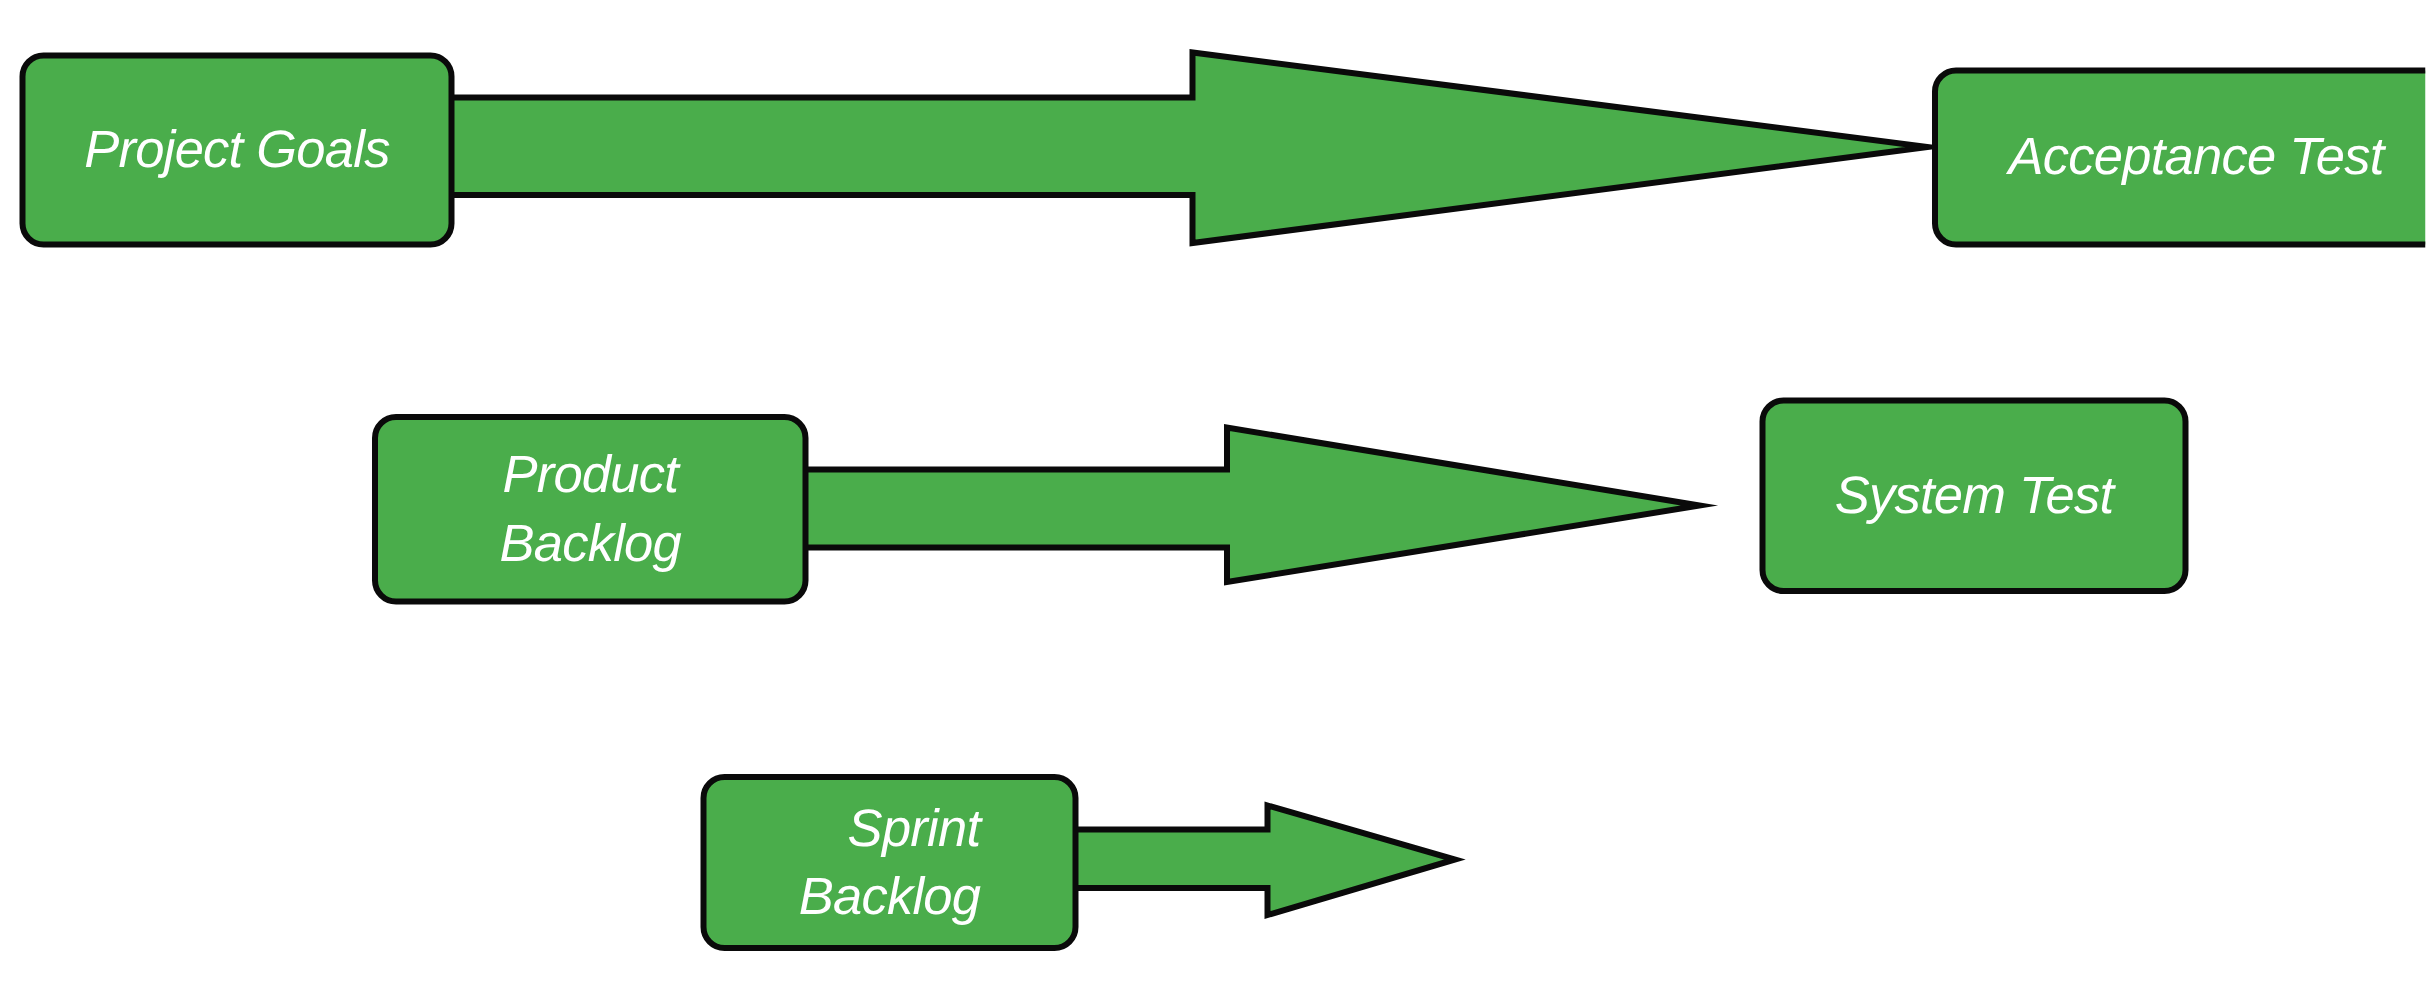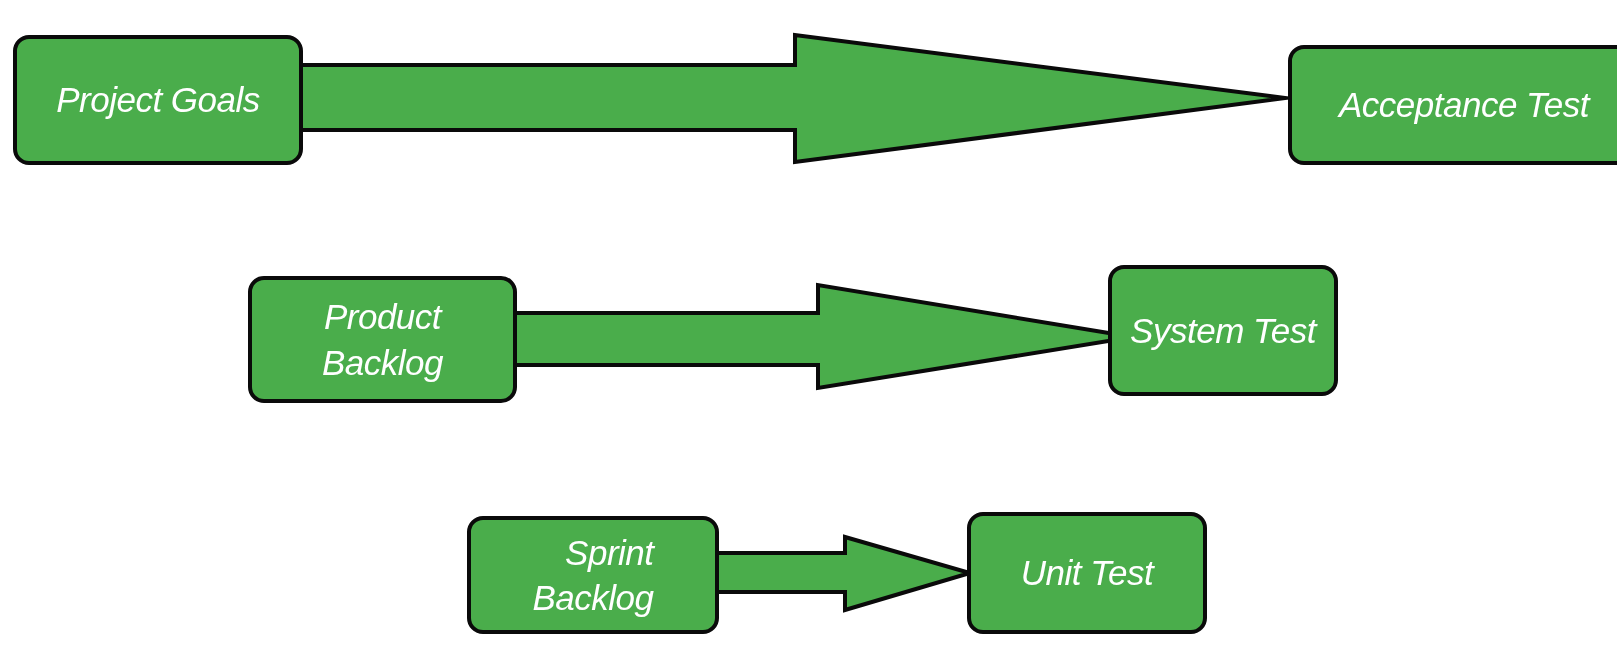--- a/index.html
+++ b/index.html
@@ -60,31 +60,28 @@
   </svg>
 
   <div class="node" style="left:13px; top:35px; width:290px; height:130px;">
     <span class="node-label">Project Goals</span>
   </div>
 
   <div class="node" style="left:1288px; top:45px; width:352px; height:120px;">
     <span class="node-label">Acceptance Test</span>
   </div>
 
-  <div class="node" style="left:248px; top:276px; width:269px; height:127px;">
+  <div class="node" style="left:248px; top:276px; width:291px; height:127px;">
     <span class="node-label">Product
 Backlog</span>
   </div>
 
-  <div class="node" style="left:1108px; top:265px; width:230px; height:131px;">
+  <div class="node" style="left:1173px; top:265px; width:286px; height:131px;">
     <span class="node-label">System Test</span>
   </div>
 
   <div class="node" style="left:467px; top:516px; width:252px; height:118px;text-align:right;">
     <span class="node-label">Sprint
 Backlog</span>
   </div>
 
-  <div class="node" style="left:967px; top:512px; width:240px; height:122px;">
-    <span class="node-label">Unit Test</span>
-  </div>
 
 </div>
 
 </body></html>

